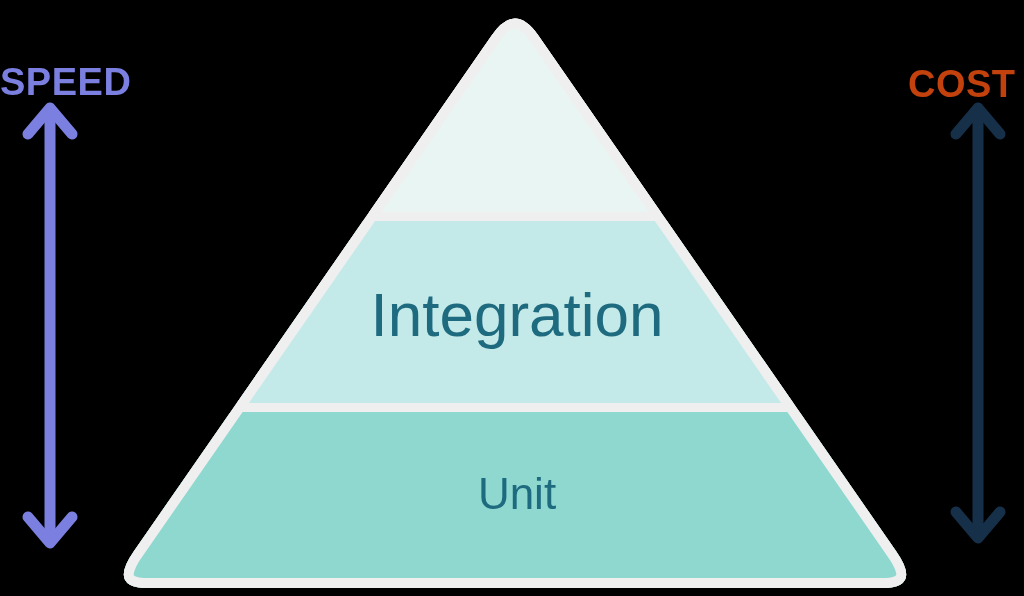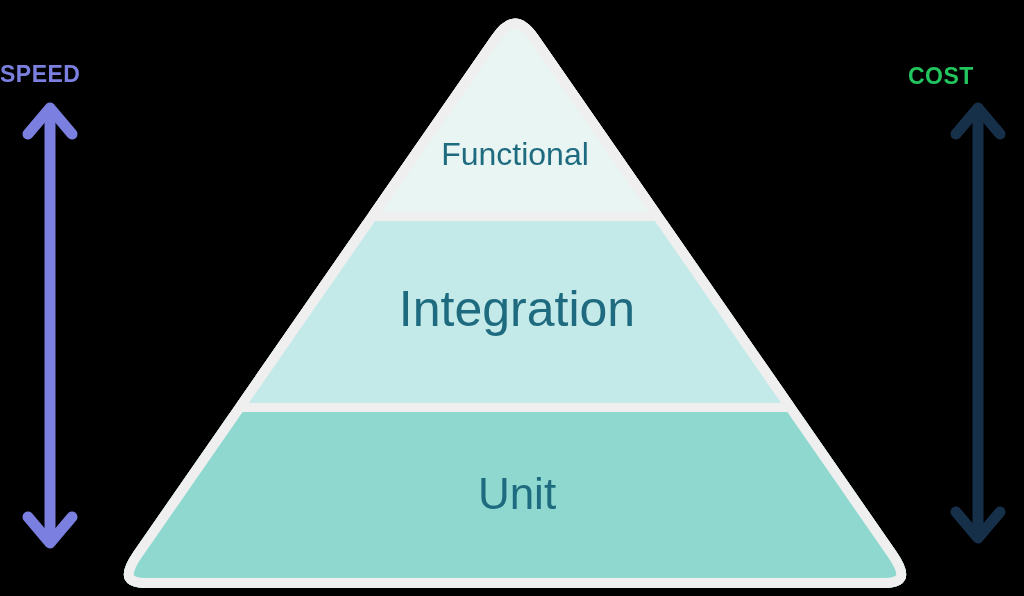--- a/index.html
+++ b/index.html
@@ -33,45 +33,45 @@
     font-weight: 400;
   }
   .tier-label.functional {
     left: 515px;
     top: 138px;
     font-size: 32px;
   }
   .tier-label.integration {
     left: 517px;
     top: 284px;
-    font-size: 50px;
+    font-size: 62px;
   }
   .tier-label.unit {
     left: 517px;
     top: 472px;
     font-size: 44px;
   }
   
   .axis-label {
     position: absolute;
     font-weight: 700;
-    font-size: 23px;
+    font-size: 38px;
     line-height: 1;
     letter-spacing: 0.5px;
     white-space: nowrap;
   }
   .axis-label.speed {
     left: 0px;
     top: 63px;
     color: #7b80e0;
   }
   .axis-label.cost {
     left: 908px;
     top: 65px;
-    color: #22c55e;
+    color: #c2410c;
   }
 </style>
 </head>
 <body>
 
 <div class="stage">
 
   <svg class="layer" viewBox="0 0 1024 596" aria-hidden="true">
     <defs>
       <clipPath id="pyr-clip">
@@ -83,21 +83,20 @@
       <rect x="0" y="0" width="1024" height="596" fill="#efefef"></rect>
 
       <rect x="0" y="0" width="1024" height="212" fill="#e9f5f2"></rect>
       <rect x="0" y="221" width="1024" height="182" fill="#c3e9e9"></rect>
       <rect x="0" y="412" width="1024" height="184" fill="#8fd8d0"></rect>
 
       <path d="M 492 35 Q 515 2 538 35 L 896 551 Q 922 588 882 588 L 148 588 Q 108 588 134 551 Z" fill="none" stroke="#efefef" stroke-width="20" stroke-linejoin="round"></path>
     </g>
   </svg>
 
-  <div class="tier-label functional">Functional</div>
   <div class="tier-label integration">Integration</div>
   <div class="tier-label unit">Unit</div>
 
   <div class="axis-label speed">SPEED</div>
   <div class="axis-label cost">COST</div>
 
   <svg class="layer" viewBox="0 0 1024 596" aria-hidden="true">
 
     <g stroke="#7b80e0" stroke-width="11" fill="none" stroke-linecap="round" stroke-linejoin="round">
       <path d="M 50 112 L 50 540"></path>

